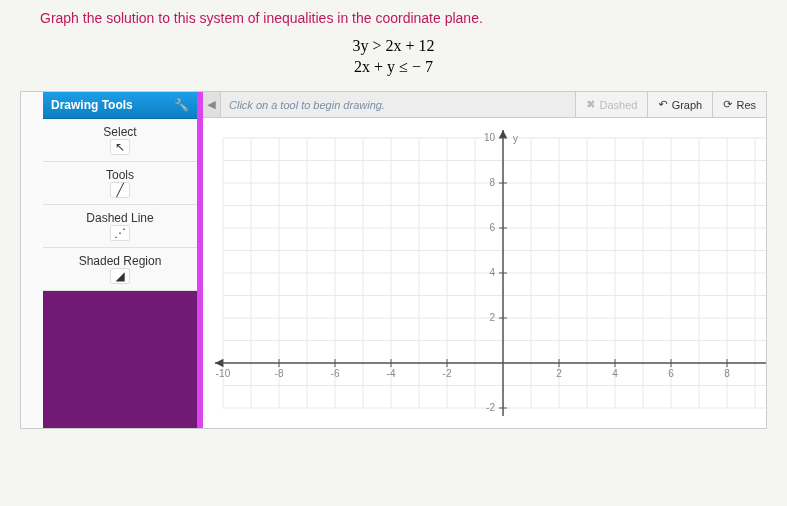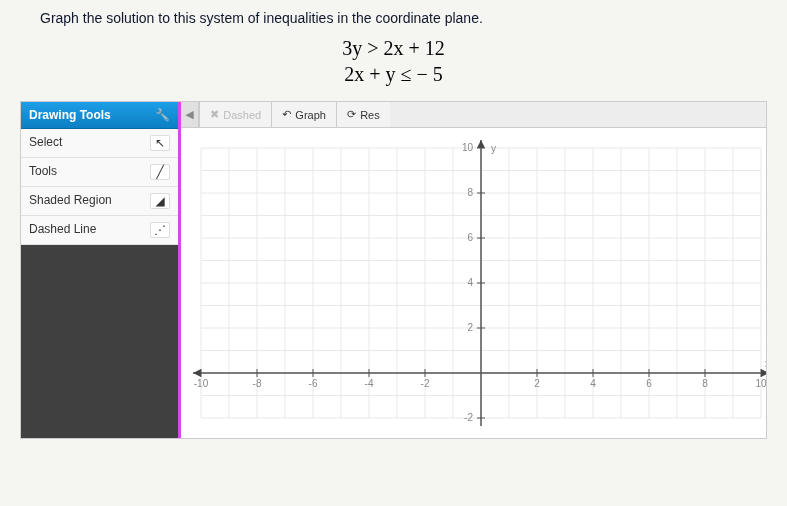--- a/index.html
+++ b/index.html
@@ -6,65 +6,68 @@
     body {
       font-family: Arial, Helvetica, sans-serif;
       background: #f5f5f2;
       width: 787px;
       height: 506px;
       overflow: hidden;
     }
     .prompt {
       padding: 10px 20px 0 40px;
       font-size: 14px;
-      color: #0f172a;
+      color: #be185d;
     }
     .equations {
       text-align: center;
       padding: 8px 0 12px 0;
       font-family: 'Times New Roman', serif;
-      font-size: 20px;
+      font-size: 16px;
       color: #000;
     }
     .equations .eq { margin: 3px 0; }
     .workspace {
       display: flex;
       margin: 0 20px 0 20px;
       border: 1px solid #ccc;
       background: #fafafa;
     }
     .tools-panel {
       width: 160px;
-      border-right: 3px solid #d946ef;
-      background: #404040;
+      border-right: 6px solid #d946ef;
+      background: #701a75;
+      margin-left: 22px;
     }
     .tools-header {
       background: linear-gradient(#1c9ee8, #0c7fc2);
       color: #fff;
       font-size: 12px;
       font-weight: bold;
       padding: 6px 8px;
       display: flex;
       align-items: center;
       justify-content: space-between;
       border-bottom: 1px solid #0a6aa1;
     }
     .tools-header .wrench {
       font-size: 12px;
       color: #fff;
     }
     .tool-row {
       display: flex;
+      align-items: center;
       justify-content: space-between;
       padding: 6px 8px;
       font-size: 12px;
       color: #333;
       background: #f9f9f9;
       border-bottom: 1px solid #e0e0e0;
       cursor: pointer;
+      flex-direction: column;
     }
     .tool-icon-cell {
       width: 20px;
       height: 16px;
       display: flex;
       align-items: center;
       justify-content: center;
       background: #fff;
       border: 1px solid #ddd;
       border-radius: 2px;
@@ -127,53 +130,54 @@
     .tick-mark { stroke: #555; stroke-width: 1; }
     .arrowhead { fill: #444; }
   </style>
 </head>
 <body>
 
 <div class="prompt">Graph the solution to this system of inequalities in the coordinate plane.</div>
 
 <div class="equations">
   <div class="eq">3y  &gt;  2x  +  12</div>
-  <div class="eq">2x  +  y  ≤  − 5</div>
+  <div class="eq">2x  +  y  ≤  − 7</div>
 </div>
 
 <div class="workspace">
 
   <div class="tools-panel">
     <div class="tools-header">
       <span>Drawing Tools</span>
       <span class="wrench">🔧</span>
     </div>
     <div class="tool-row">
       <span>Select</span>
       <span class="tool-icon-cell">↖</span>
     </div>
     <div class="tool-row">
       <span>Tools</span>
       <span class="tool-icon-cell">╱</span>
     </div>
     <div class="tool-row">
+      <span>Dashed Line</span>
+      <span class="tool-icon-cell">⋰</span>
+    </div>
+    <div class="tool-row">
       <span>Shaded Region</span>
       <span class="tool-icon-cell">◢</span>
-    </div>
-    <div class="tool-row">
-      <span>Dashed Line</span>
-      <span class="tool-icon-cell">⋰</span>
     </div>
   </div>
 
   <div class="graph-area">
     <div class="toolbar">
       <div class="collapse-arrow">
         <span>◀</span>
       </div>
+      <div class="hint">Click on a tool to begin drawing.</div>
       <div class="btn disabled">
         <span class="icn">✖</span>
         <span>Dashed</span>
       </div>
       <div class="btn">
         <span class="icn">↶</span>
         <span>Graph</span>
       </div>
       <div class="btn">
         <span class="icn">⟳</span>

